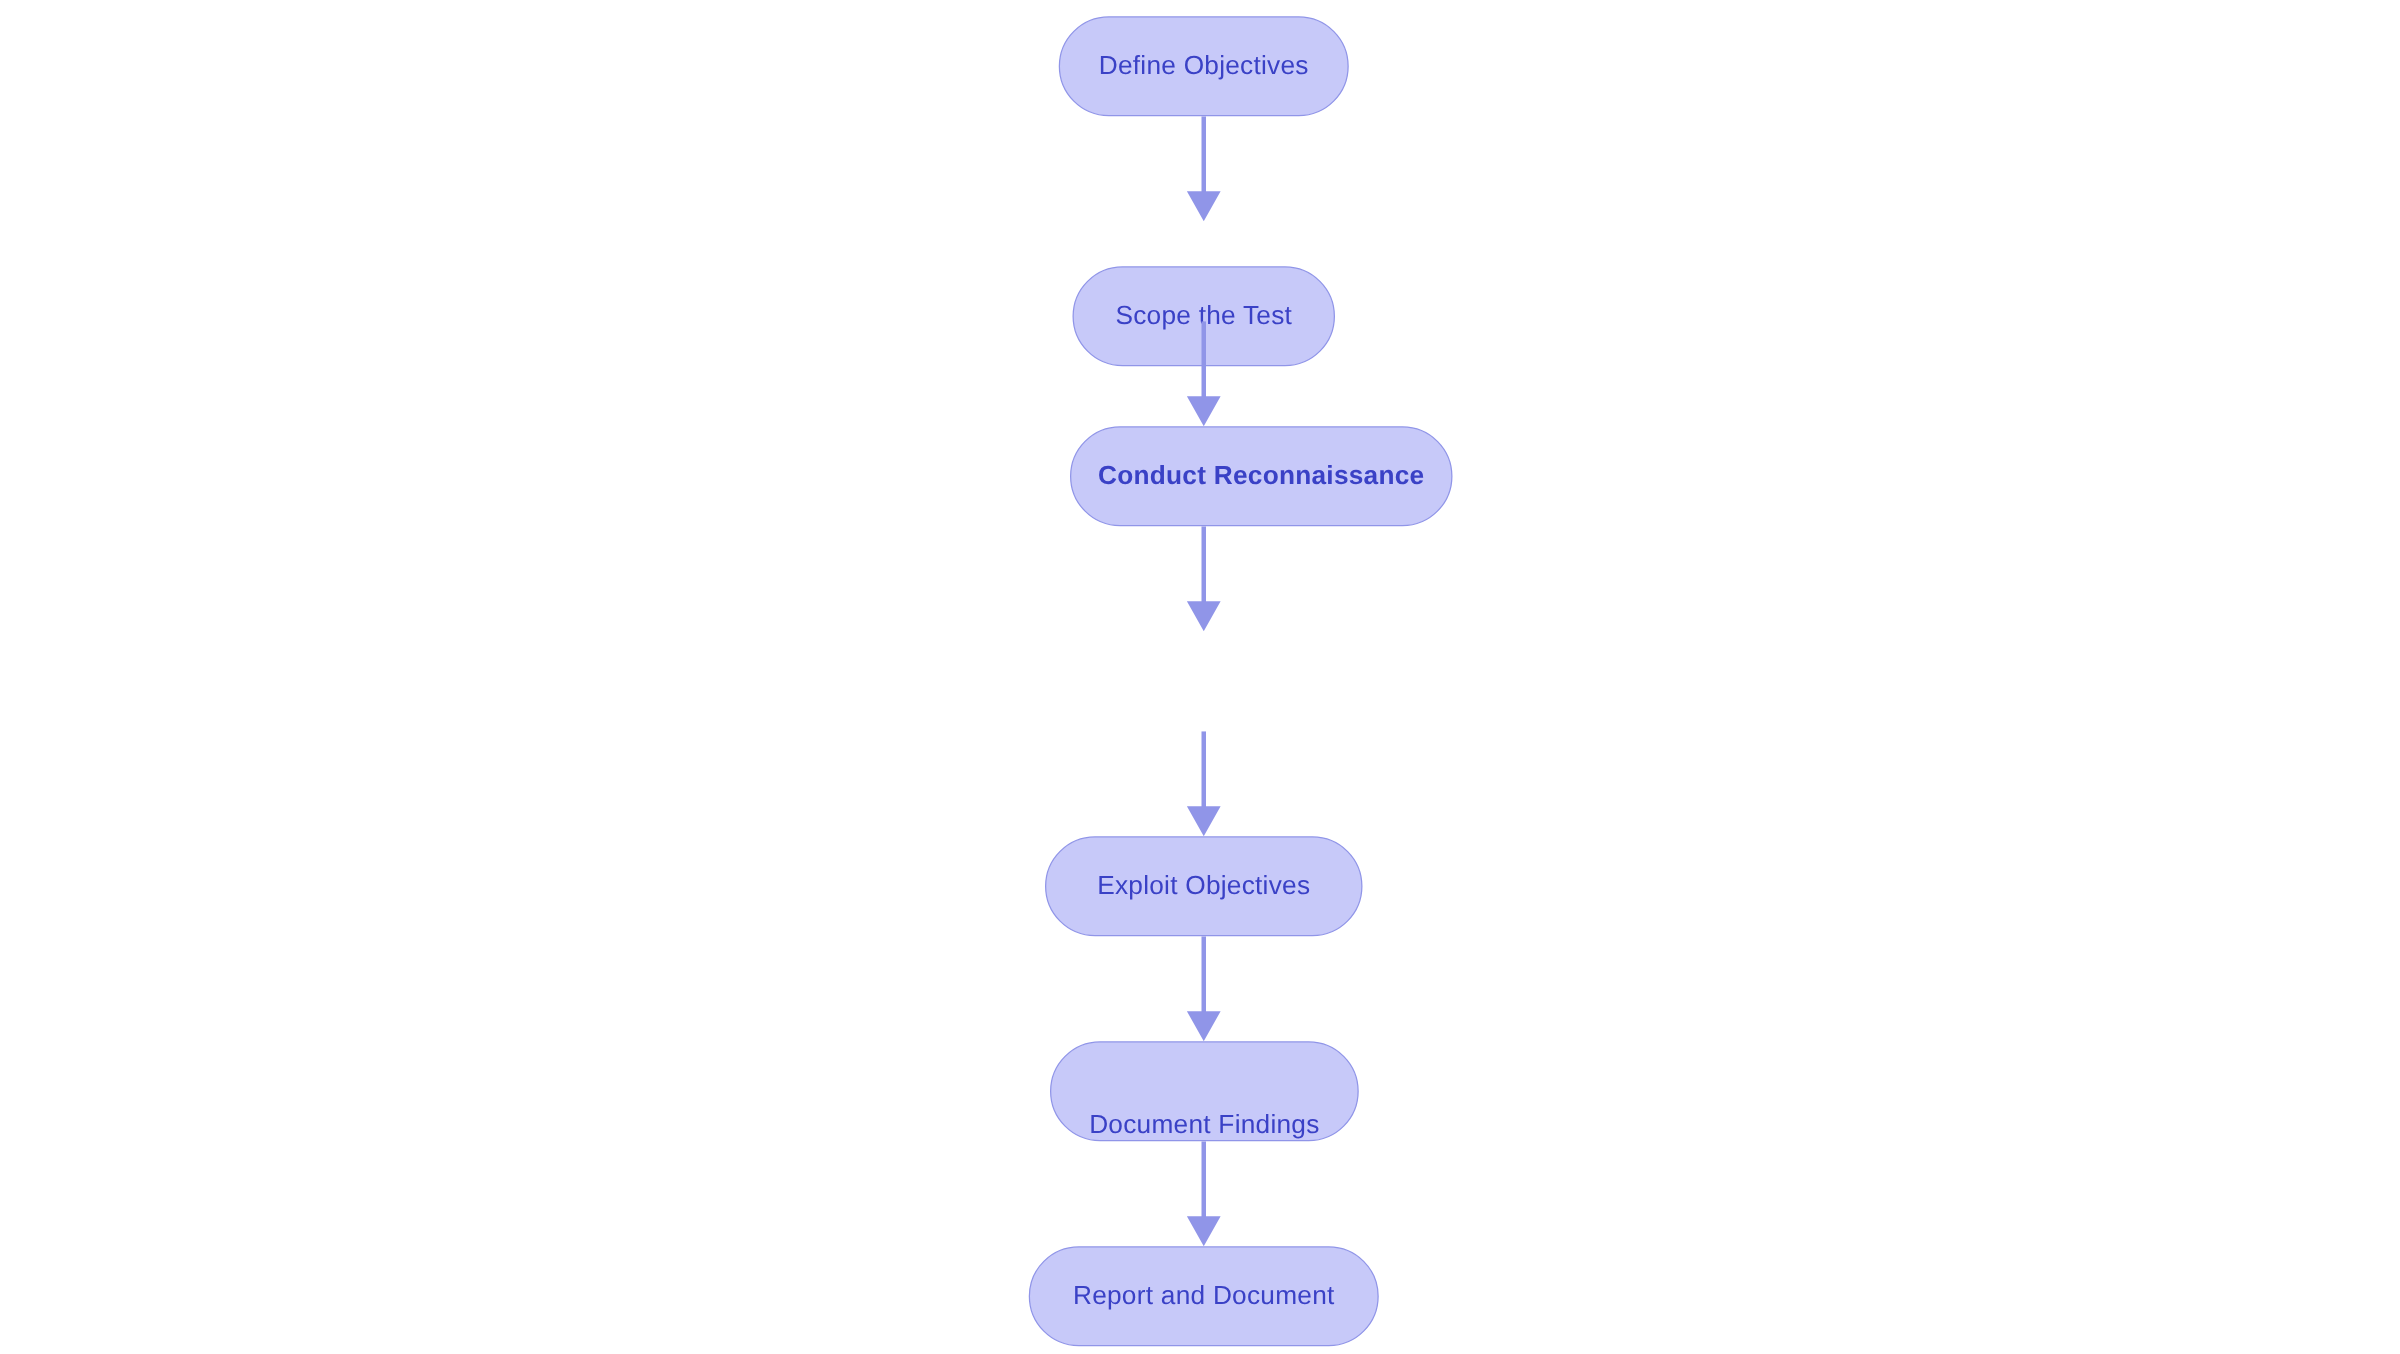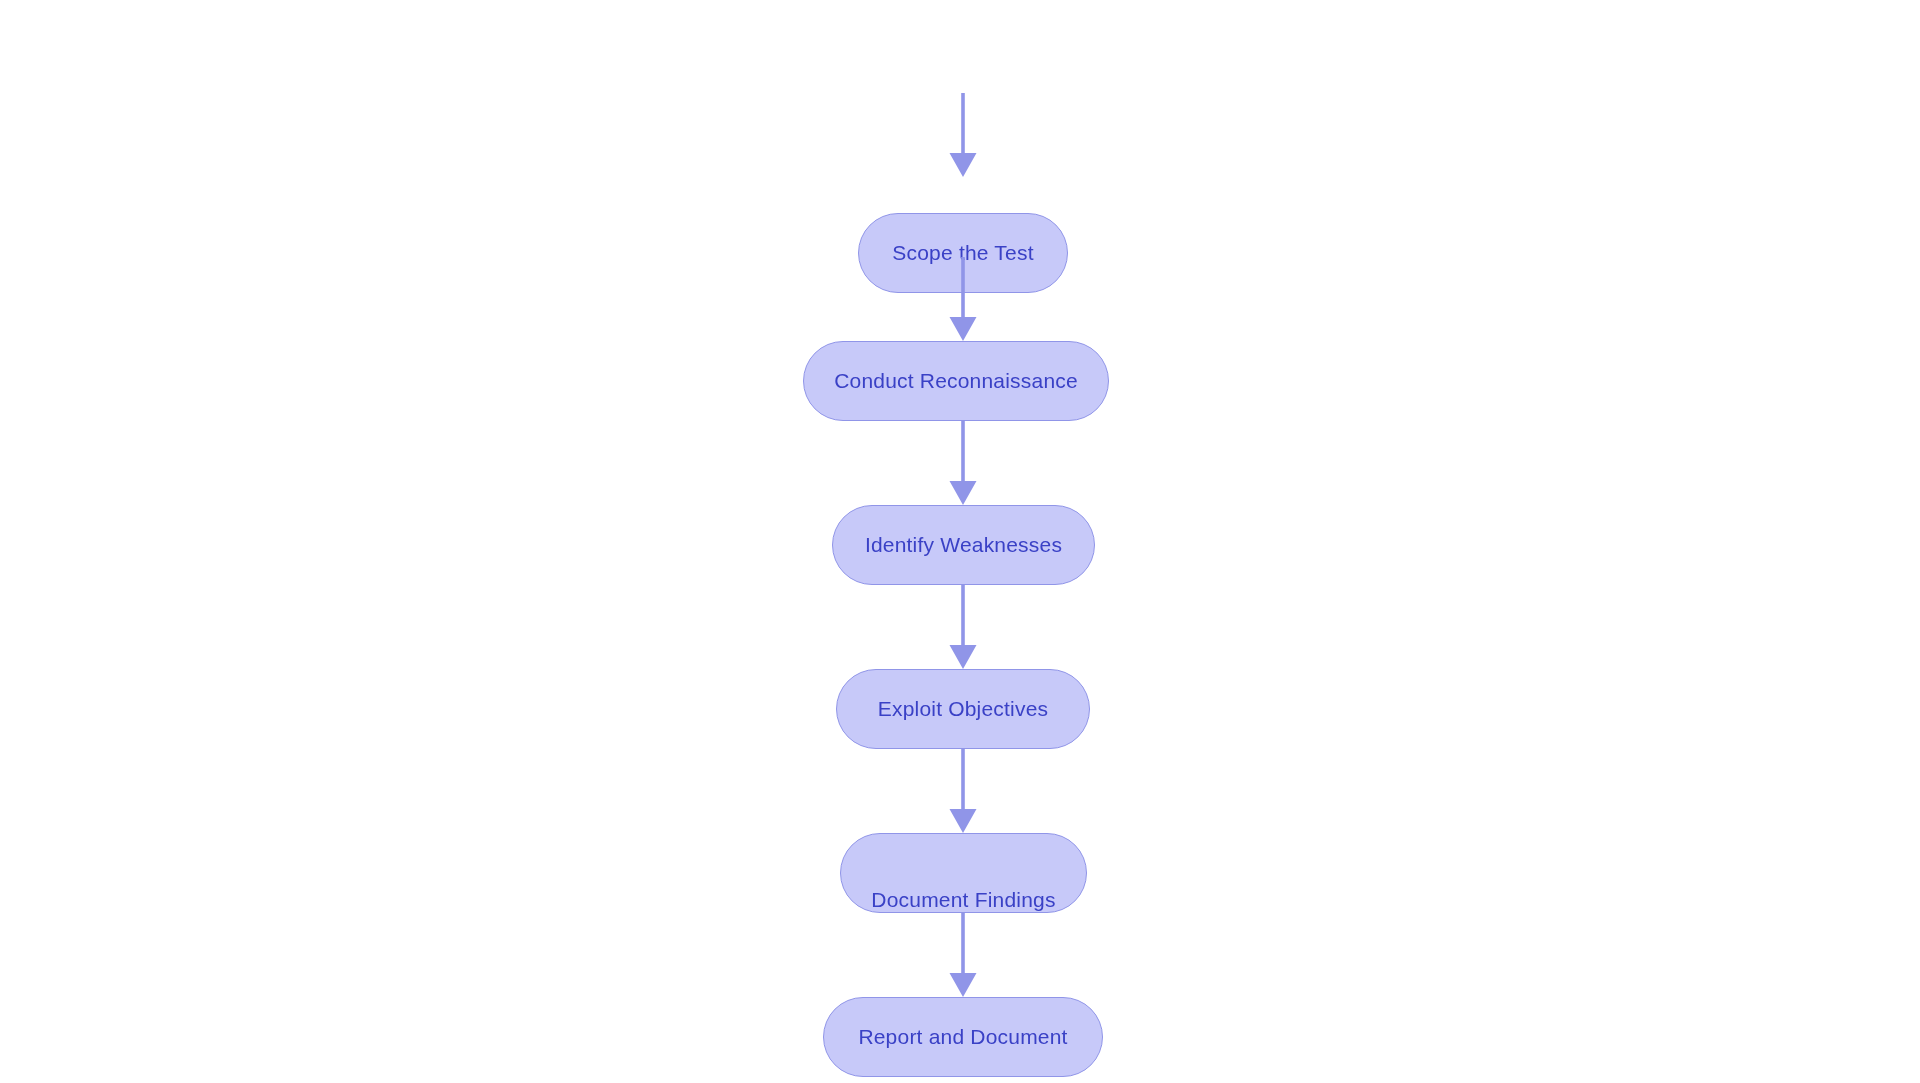--- a/index.html
+++ b/index.html
@@ -43,37 +43,40 @@
   .arrow line {
     stroke: var(--arrow, #9095e8);
     stroke-width: 3.6;
   }
   .arrow polygon {
     fill: var(--arrow, #9095e8);
   }
   
   .n0 { left: 847px; top: 13px;  width: 232px; }
   .n1 { left: 858px; top: 177px; width: 210px; margin-top: 36px; }
-  .n2 { left: 803px; top: 341px; width: 306px; }
+  .n2 { left: 856px; top: 341px; width: 306px; font-weight: bold; }
   .n3 { left: 832px; top: 505px; width: 263px; }
   .n4 { left: 836px; top: 669px; width: 254px; }
   .n5 { left: 840px; top: 833px; width: 247px; align-items: flex-end; }
   .n6 { left: 823px; top: 997px; width: 280px; }
   .a0 { top: 93px; }
   .a1 { top: 257px; }
   .a2 { top: 421px; }
   .a3 { top: 585px; }
   .a4 { top: 749px; }
   .a5 { top: 913px; }
 </style>
 </head>
 <body>
 
 <div class="canvas">
 
+  <div class="node n0">
+    <span class="node-label">Define Objectives</span>
+  </div>
 
   <svg class="arrow a0" viewBox="0 0 28 84" xmlns="http://www.w3.org/2000/svg">
     <line x1="14" y1="0" x2="14" y2="61"></line>
     <polygon points="0.5,60 27.5,60 14,84"></polygon>
   </svg>
 
   <div class="node n1">
     <span class="node-label">Scope the Test</span>
   </div>
 
@@ -84,23 +87,20 @@
 
   <div class="node n2">
     <span class="node-label">Conduct Reconnaissance</span>
   </div>
 
   <svg class="arrow a2" viewBox="0 0 28 84" xmlns="http://www.w3.org/2000/svg">
     <line x1="14" y1="0" x2="14" y2="61"></line>
     <polygon points="0.5,60 27.5,60 14,84"></polygon>
   </svg>
 
-  <div class="node n3">
-    <span class="node-label">Identify Weaknesses</span>
-  </div>
 
   <svg class="arrow a3" viewBox="0 0 28 84" xmlns="http://www.w3.org/2000/svg">
     <line x1="14" y1="0" x2="14" y2="61"></line>
     <polygon points="0.5,60 27.5,60 14,84"></polygon>
   </svg>
 
   <div class="node n4">
     <span class="node-label">Exploit Objectives</span>
   </div>
 

